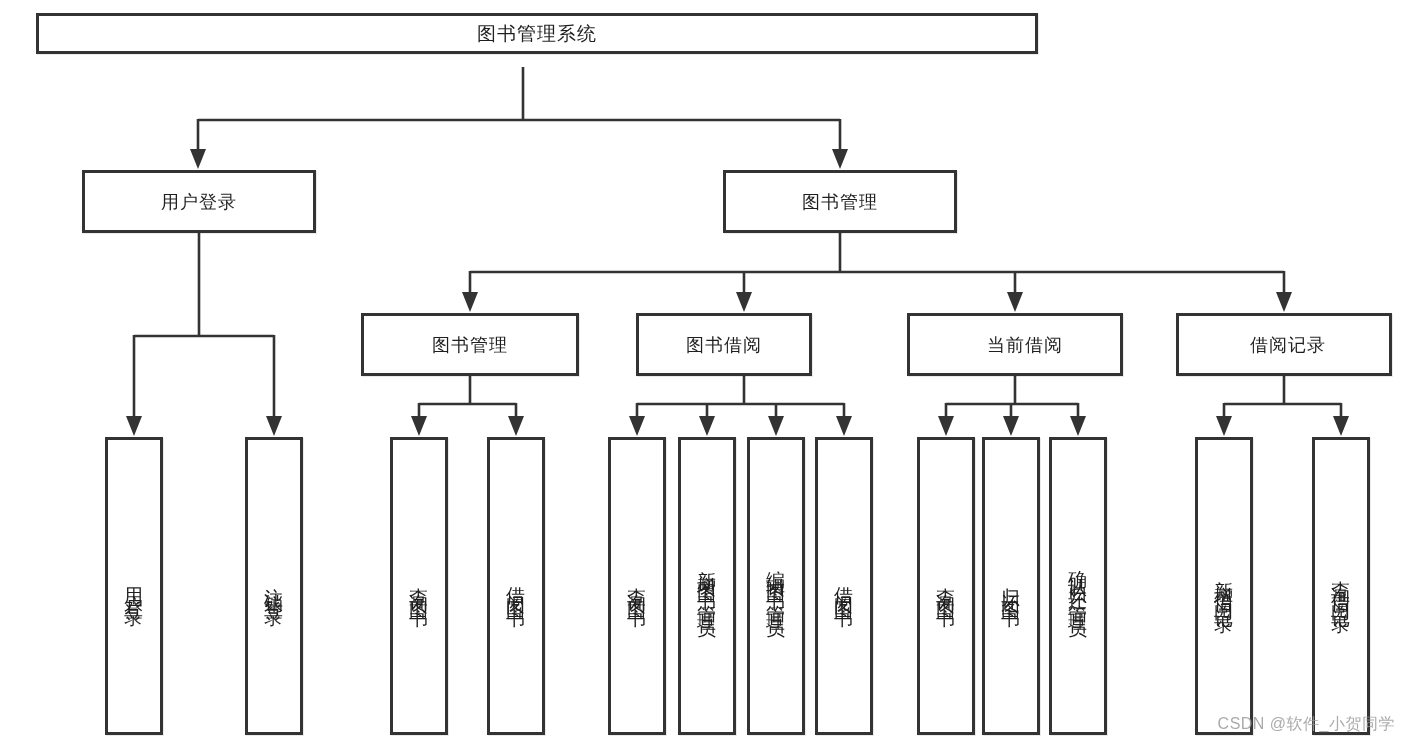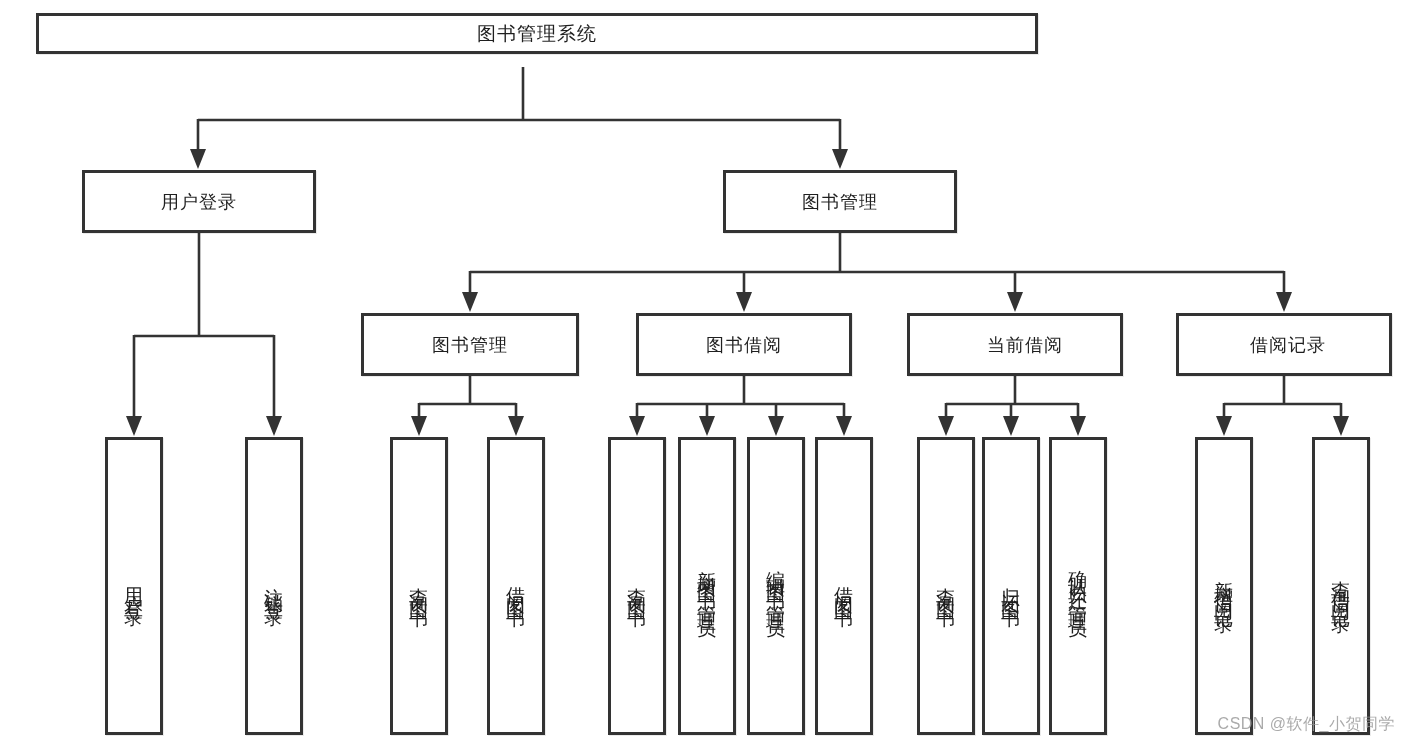--- a/index.html
+++ b/index.html
@@ -27,21 +27,21 @@
     justify-content: center;
     font-size: 18px;
     letter-spacing: 1px;
     text-align: center;
     box-shadow: 1px 1px 0 rgba(0,0,0,0.08);
   }
   .node.root  { left: 36px;  top: 13px;  width: 1002px; height: 41px; font-size: 19px; }
   .node.l2a   { left: 82px;  top: 170px; width: 234px;  height: 63px; }
   .node.l2b   { left: 723px; top: 170px; width: 234px;  height: 63px; }
   .node.l3a   { left: 361px; top: 313px; width: 218px;  height: 63px; }
-  .node.l3b   { left: 636px; top: 313px; width: 216px;  height: 63px; }
+  .node.l3b   { left: 636px; top: 313px; width: 176px;  height: 63px; }
   .node.l3c   { left: 907px; top: 313px; width: 216px;  height: 63px; padding-left: 20px; }
   .node.l3d   { left: 1176px;top: 313px; width: 216px;  height: 63px; padding-left: 8px; }
   .node.vert {
     top: 437px;
     width: 58px;
     height: 298px;
     writing-mode: vertical-rl;
     text-orientation: mixed;
     font-size: 19px;
     letter-spacing: 7px;

